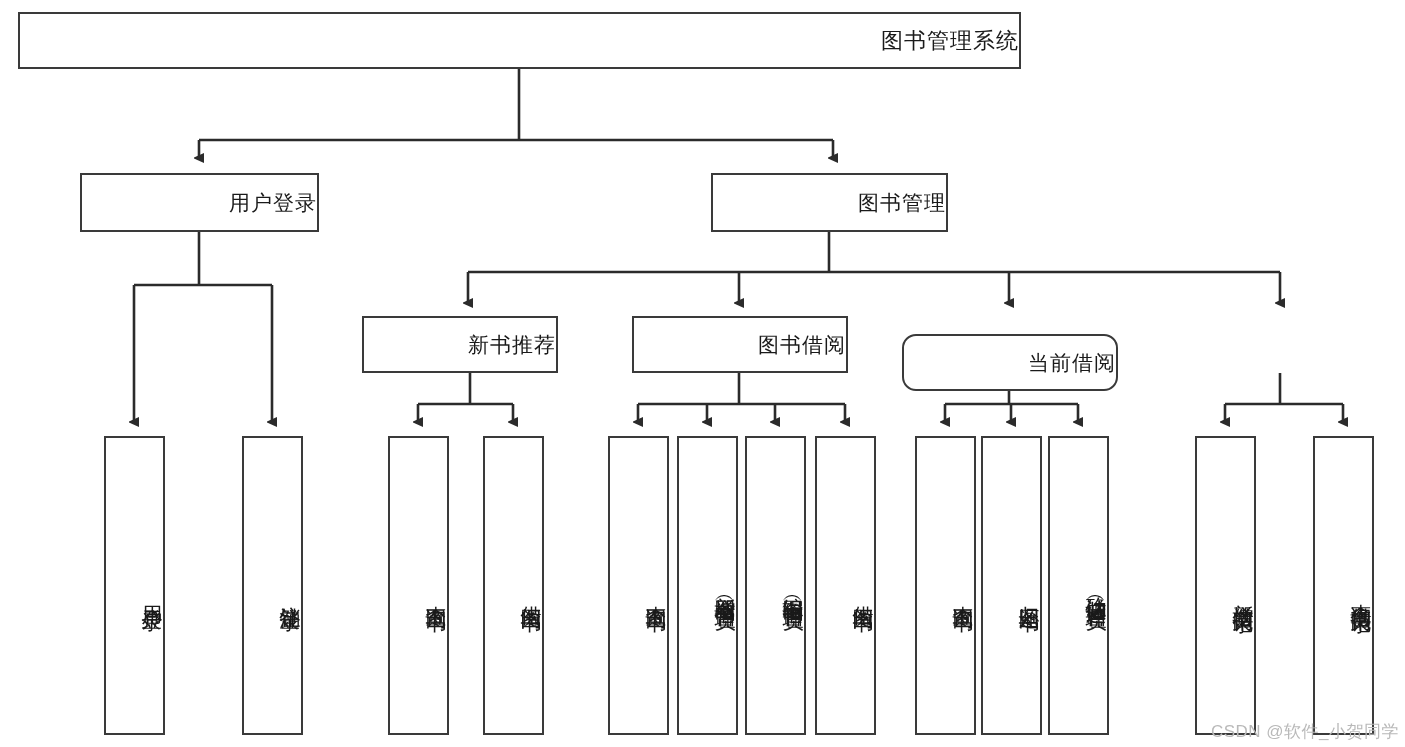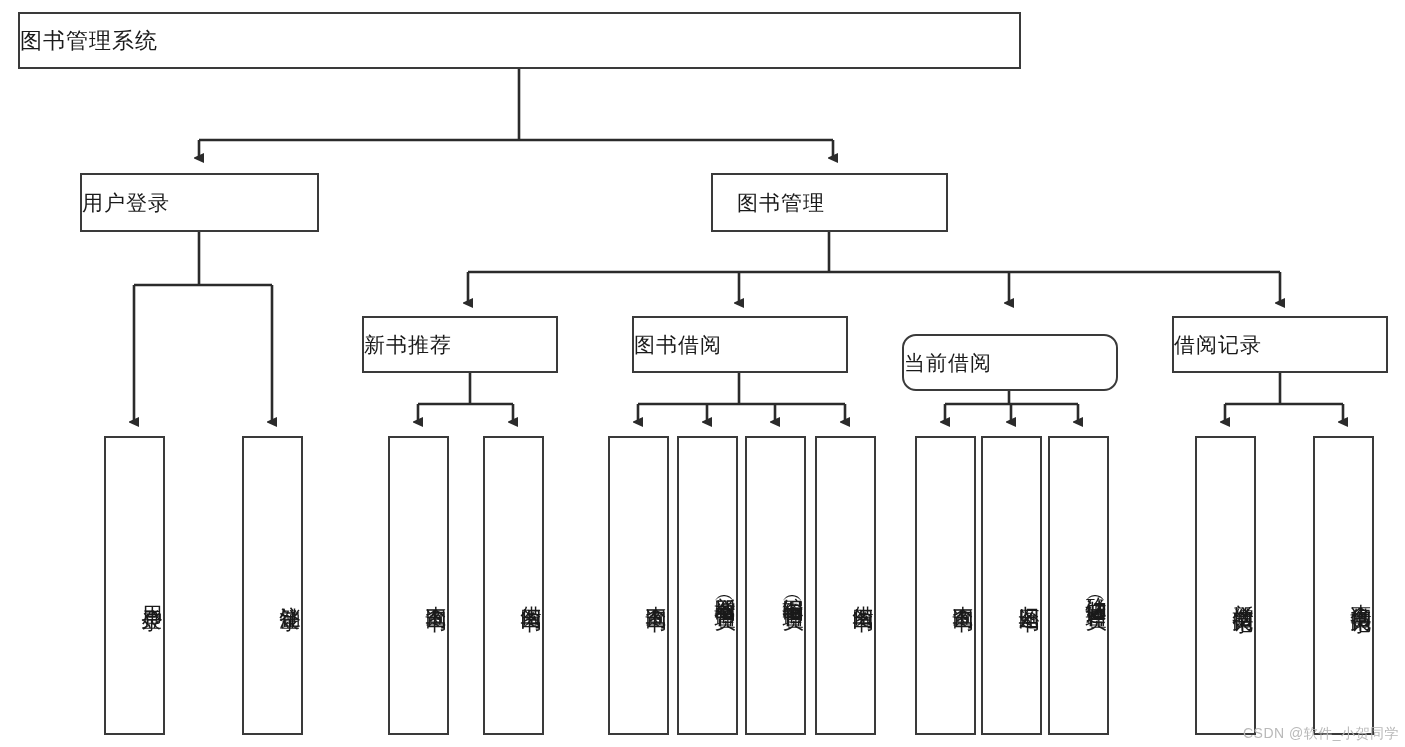--- a/index.html
+++ b/index.html
@@ -26,21 +26,21 @@
     height: 747px;
     pointer-events: none;
   }
   .node {
     position: absolute;
     box-sizing: border-box;
     border: 2px solid #3a3a3a;
     background: #ffffff;
     display: flex;
     align-items: center;
-    justify-content: flex-start;
+    justify-content: flex-end;
     color: #1a1a1a;
     text-align: center;
   }
   .node.horiz {
     font-size: 21px;
     letter-spacing: 1px;
   }
   .node.root {
     font-size: 22px;
   }
@@ -54,21 +54,21 @@
     padding-top: 14px;
     letter-spacing: 2px;
   }
   .node.vert.tall {
     padding-top: 6px;
   }
   .watermark {
     position: absolute;
     right: 6px;
     bottom: 4px;
-    font-size: 14px;
+    font-size: 17px;
     color: #b9b9b9;
     white-space: nowrap;
     letter-spacing: 0.5px;
   }
 </style>
 </head>
 <body>
 
 <div id="canvas">
 
@@ -135,23 +135,20 @@
 
   <div class="node horiz" style="left:362px; top:316px; width:196px; height:57px;">
     <span>新书推荐</span>
   </div>
   <div class="node horiz" style="left:632px; top:316px; width:216px; height:57px;">
     <span>图书借阅</span>
   </div>
   <div class="node horiz" style="left:902px; top:334px; width:216px; height:57px;border-radius:14px;">
     <span>当前借阅</span>
   </div>
-  <div class="node horiz" style="left:1172px; top:316px; width:216px; height:57px;">
-    <span>借阅记录</span>
-  </div>
 
   <div class="node vert" style="left:104px; top:436px; width:61px; height:299px;">
     <span>用户登录</span>
   </div>
   <div class="node vert" style="left:242px; top:436px; width:61px; height:299px;">
     <span>注销登录</span>
   </div>
 
   <div class="node vert" style="left:388px; top:436px; width:61px; height:299px;">
     <span>查询图书</span>

